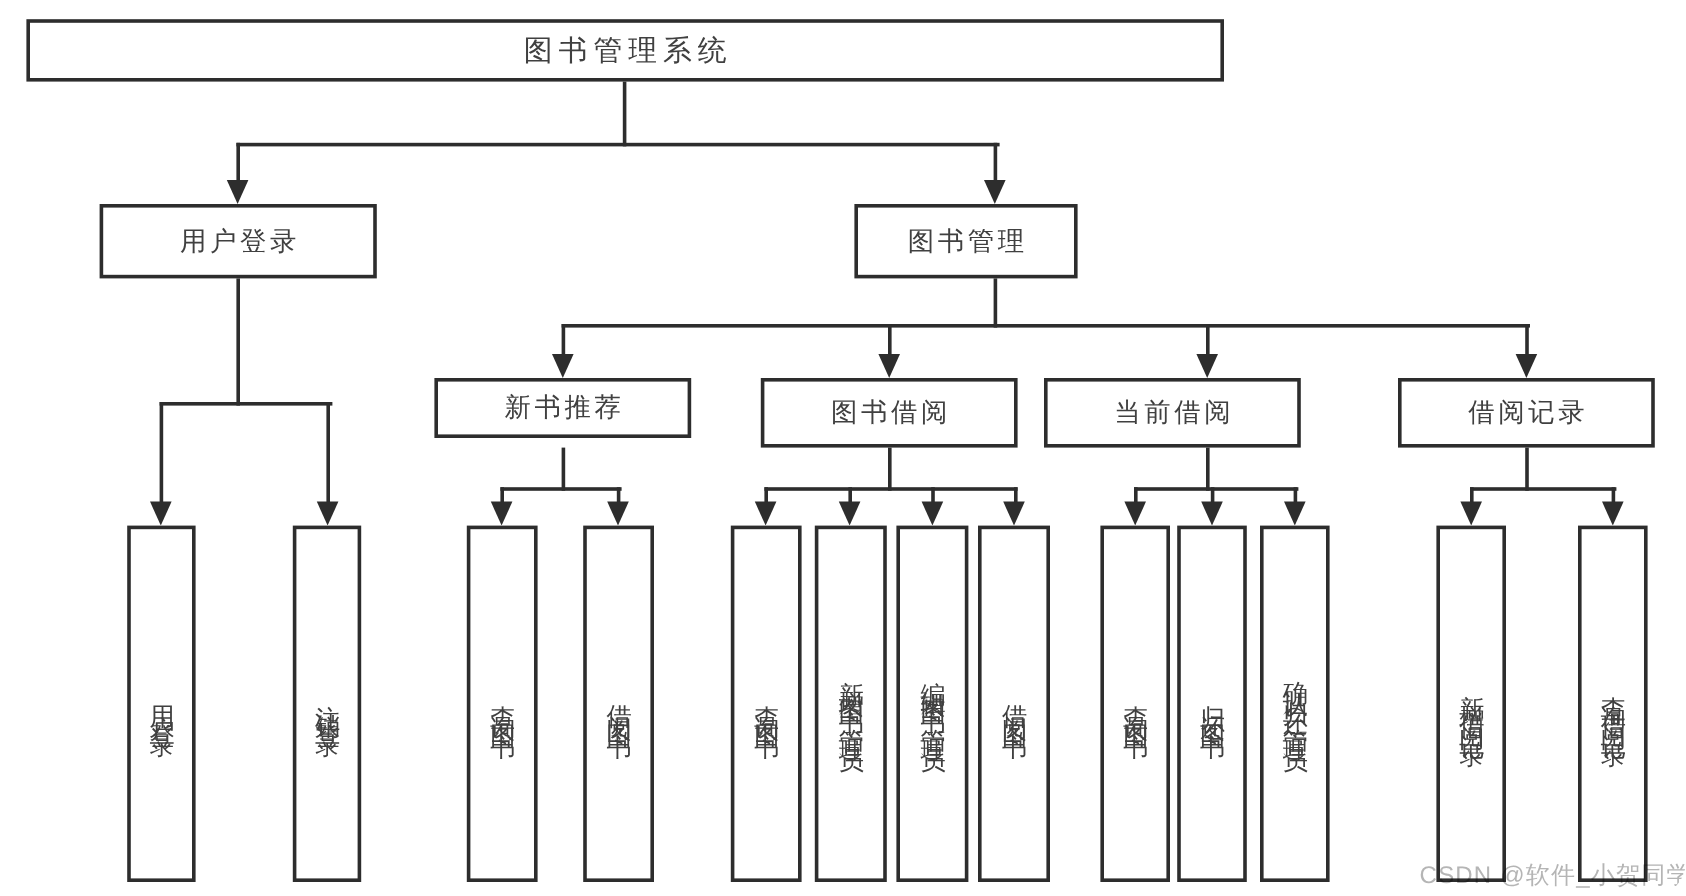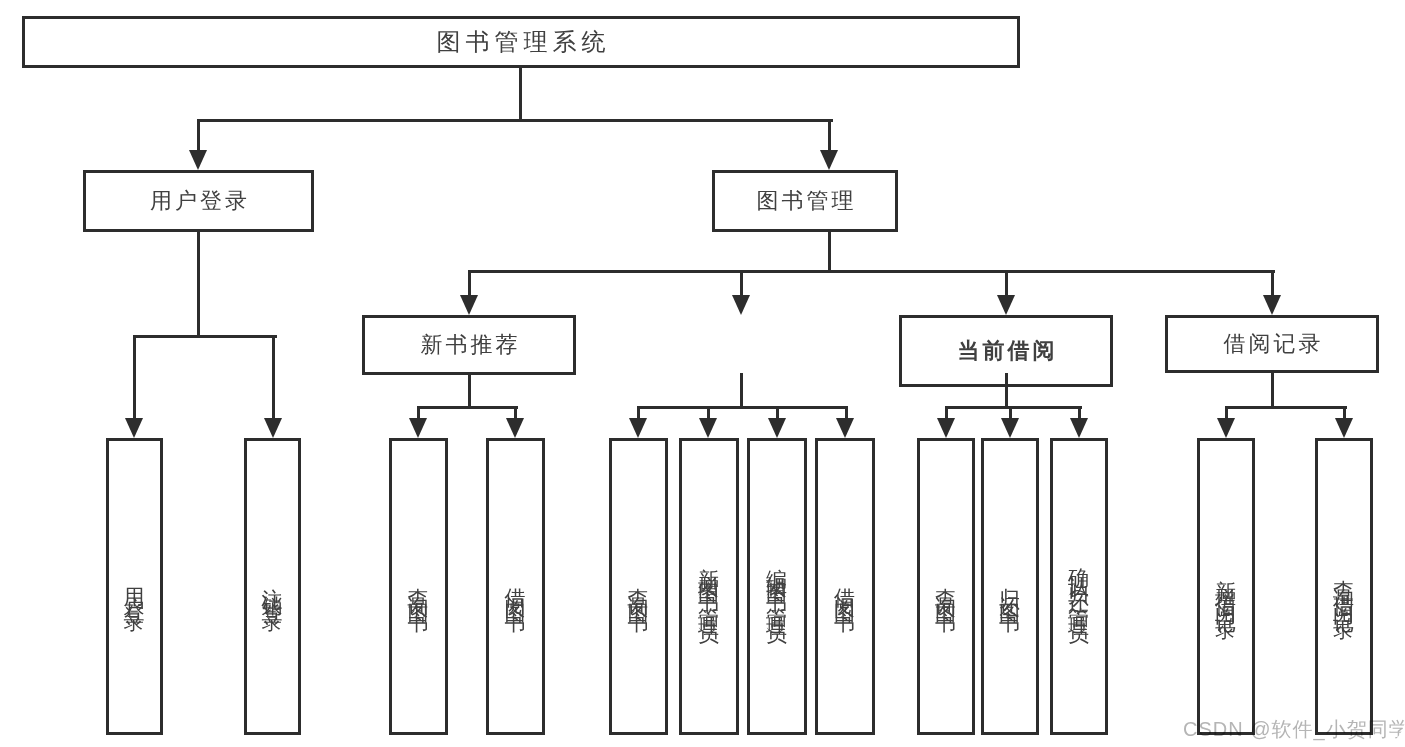--- a/index.html
+++ b/index.html
@@ -60,22 +60,23 @@
   <div class="ln" style="left:468px; top:270px; width:807px; height:3px;"></div>
   <div class="ln" style="left:468px;  top:270px; width:3px; height:28px;"></div>
   <div class="arw" style="left:460px;  top:295px;"></div>
   <div class="ln" style="left:740px;  top:270px; width:3px; height:28px;"></div>
   <div class="arw" style="left:732px;  top:295px;"></div>
   <div class="ln" style="left:1005px; top:270px; width:3px; height:28px;"></div>
   <div class="arw" style="left:997px;  top:295px;"></div>
   <div class="ln" style="left:1271px; top:270px; width:3px; height:28px;"></div>
   <div class="arw" style="left:1263px; top:295px;"></div>
 
-  <div class="node" style="left:362px;  top:315px; width:214px; height:60px;">新书推荐</div>
-  <div class="node" style="left:899px;  top:315px; width:214px; height:72px;font-weight:bold;">当前借阅</div>
+  <div class="node" style="left:362px;  top:315px; width:214px; height:50px;">新书推荐</div>
+  <div class="node" style="left:634px;  top:315px; width:214px; height:58px;">图书借阅</div>
+  <div class="node" style="left:870px;  top:315px; width:214px; height:58px;">当前借阅</div>
   <div class="node" style="left:1165px; top:315px; width:214px; height:58px;">借阅记录</div>
 
   <div class="ln" style="left:468px; top:373px; width:3px;   height:36px;"></div>
   <div class="ln" style="left:417px; top:406px; width:101px; height:3px;"></div>
   <div class="ln" style="left:417px; top:406px; width:3px;   height:14px;"></div>
   <div class="arw" style="left:409px; top:418px;"></div>
   <div class="ln" style="left:514px; top:406px; width:3px;   height:14px;"></div>
   <div class="arw" style="left:506px; top:418px;"></div>
 
   <div class="ln" style="left:740px; top:373px; width:3px;   height:36px;"></div>

